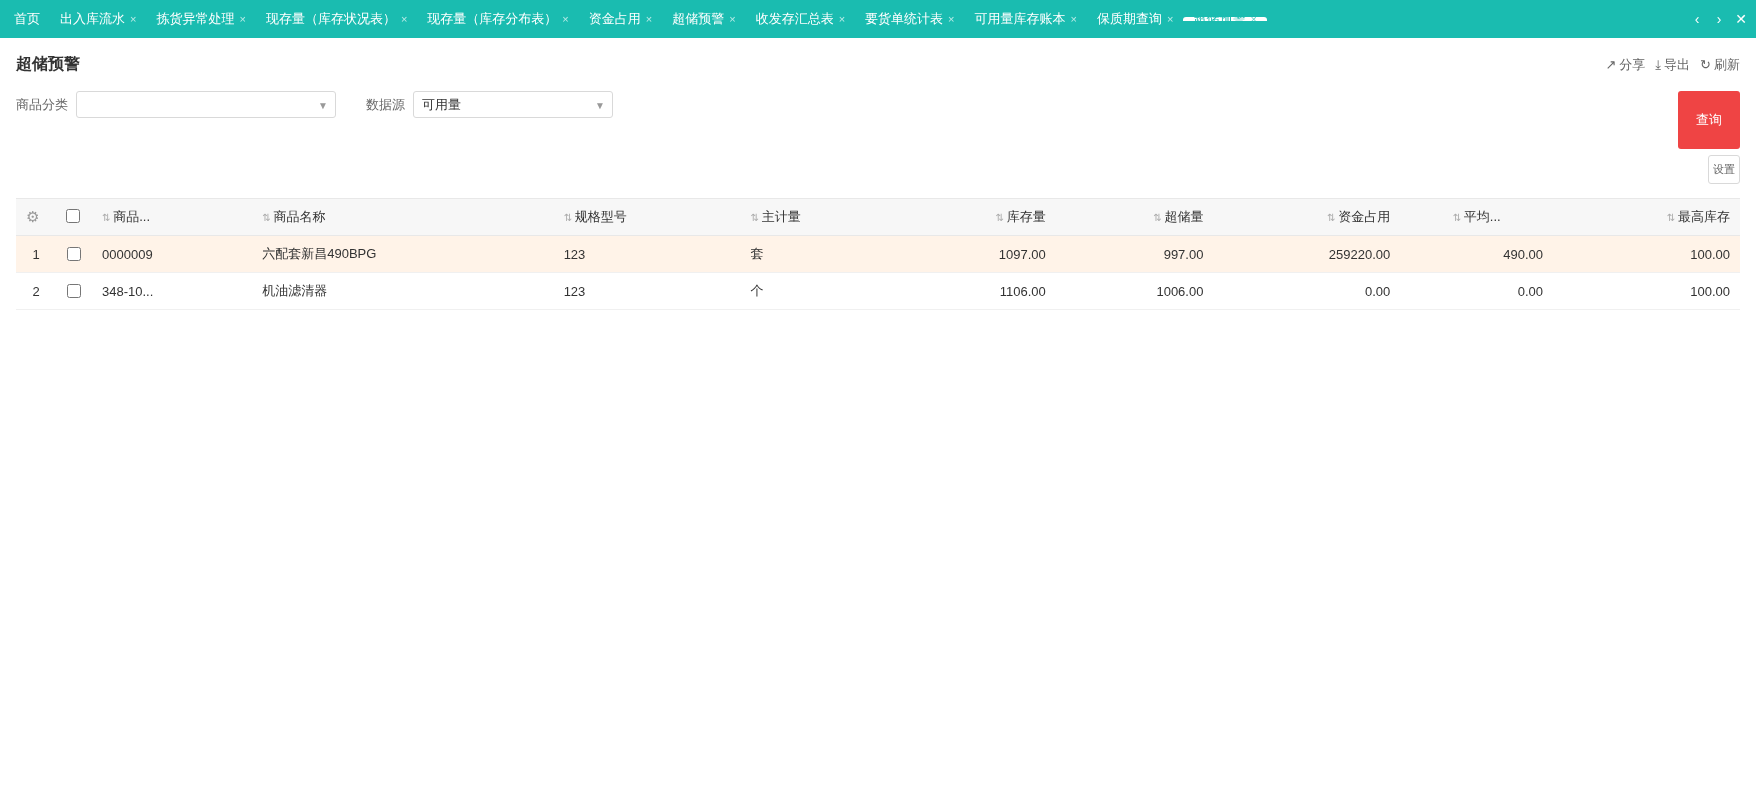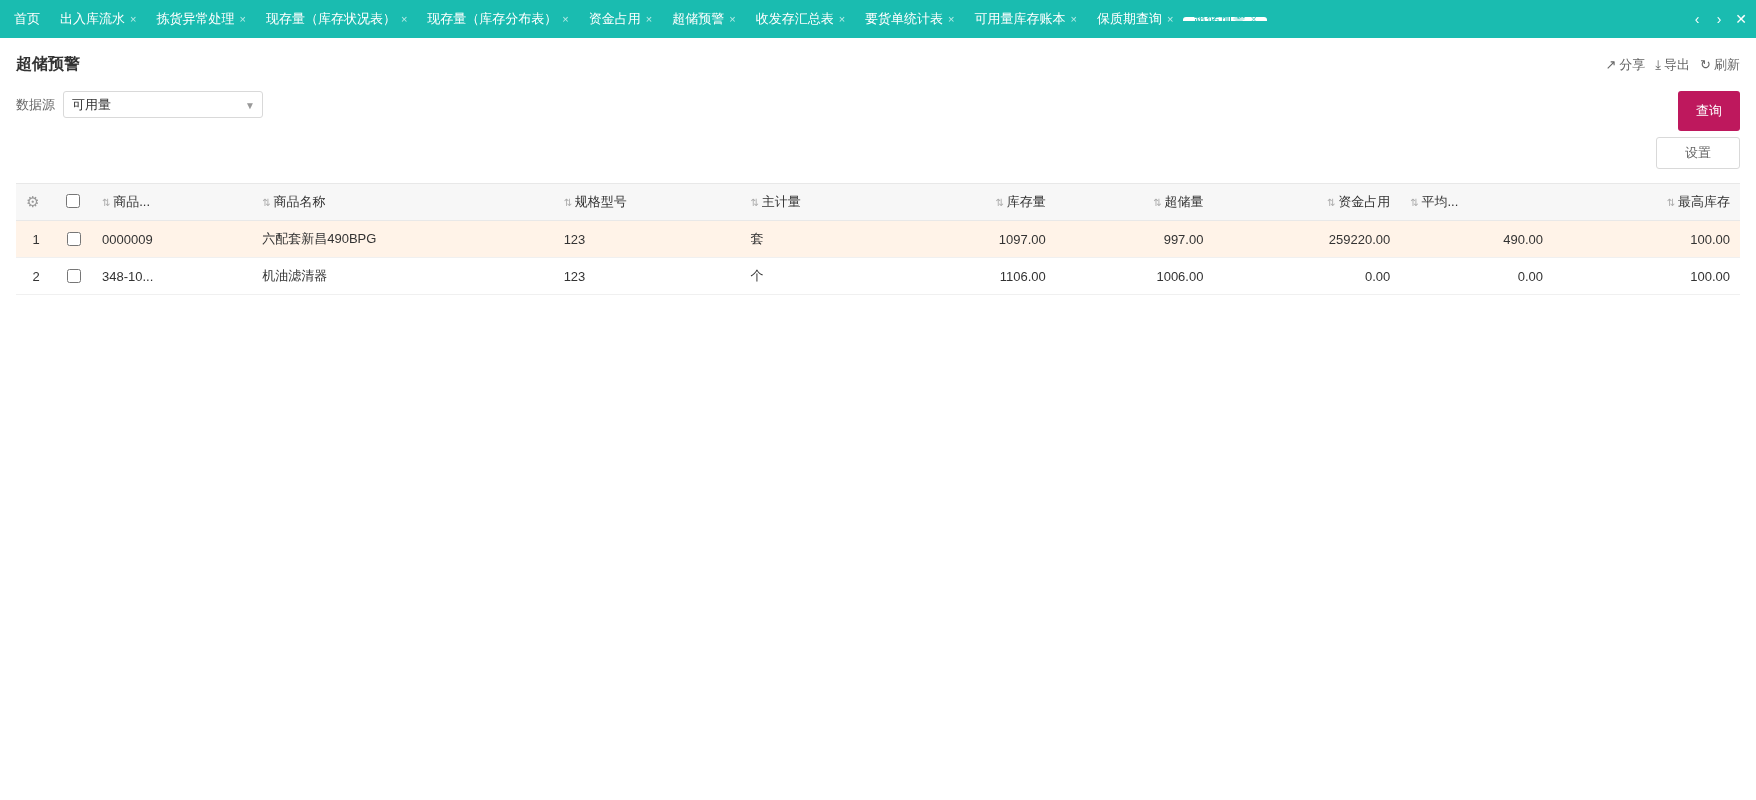--- a/index.html
+++ b/index.html
@@ -114,37 +114,37 @@
       content: '▼';
       position: absolute;
       right: 8px;
       top: 50%;
       transform: translateY(-50%);
       font-size: 10px;
       color: #999;
       pointer-events: none;
     }
     .btn-query {
-      background: #be185d;
+      background: #ef4444;
       color: #fff;
       border: none;
       border-radius: 3px;
-      padding: 11px 18px;
+      padding: 20px 18px;
       cursor: pointer;
       font-size: 13px;
       margin-left: auto;
     }
     .btn-settings {
       background: #fff;
       color: #666;
       border: 1px solid #d9d9d9;
       border-radius: 3px;
-      padding: 6px 28px;
-      cursor: pointer;
-      font-size: 13px;
+      padding: 6px 4px;
+      cursor: pointer;
+      font-size: 11px;
       margin-left: 6px;
     }
 
     
     .data-table {
       width: 100%;
       border-collapse: collapse;
       font-size: 13px;
     }
     .data-table th {
@@ -247,20 +247,28 @@
       <div class="action-link">
         <span>↻</span>
         <span>刷新</span>
       </div>
     </div>
   </div>
 
   <div style="display:flex; align-items:flex-start; justify-content:space-between; margin-bottom:14px;">
     <div style="display:flex; align-items:center; gap:30px; flex-wrap:wrap;">
 
+      <div class="filter-group">
+        <span class="filter-label">商品分类</span>
+        <div class="select-wrapper">
+          <select class="filter-select" style="min-width:260px;">
+            <option value=""></option>
+          </select>
+        </div>
+      </div>
 
       <div class="filter-group">
         <span class="filter-label">数据源</span>
         <div class="select-wrapper">
           <select class="filter-select" style="min-width:200px;">
             <option value="available" selected="">可用量</option>
             <option value="stock">库存量</option>
           </select>
         </div>
       </div>
@@ -302,21 +310,21 @@
           <span>库存量</span>
         </th>
         <th style="text-align:right;">
           <span style="color:#aaa;font-size:10px;">⇅ </span>
           <span>超储量</span>
         </th>
         <th style="text-align:right;">
           <span style="color:#aaa;font-size:10px;">⇅ </span>
           <span>资金占用</span>
         </th>
-        <th style="text-align:left;">
+        <th style="text-align:center;">
           <span style="color:#aaa;font-size:10px;">⇅ </span>
           <span>平均...</span>
         </th>
         <th style="text-align:right;">
           <span style="color:#aaa;font-size:10px;">⇅ </span>
           <span>最高库存</span>
         </th>
       </tr>
     </thead>
     <tbody id="table-body">

